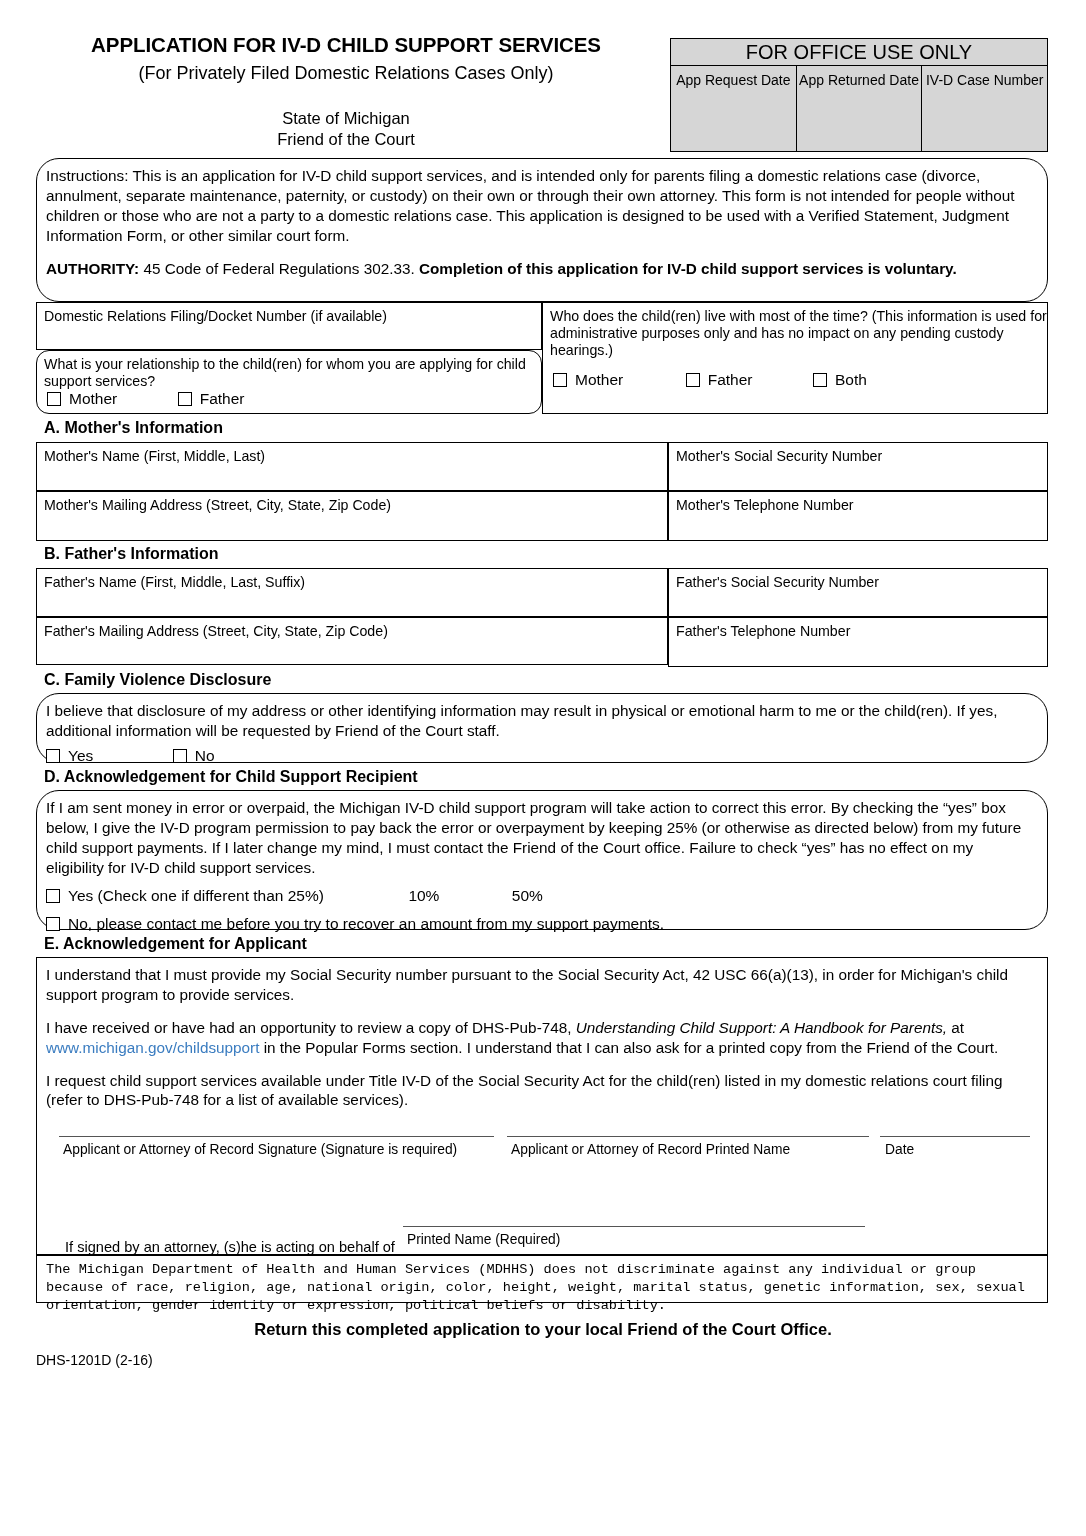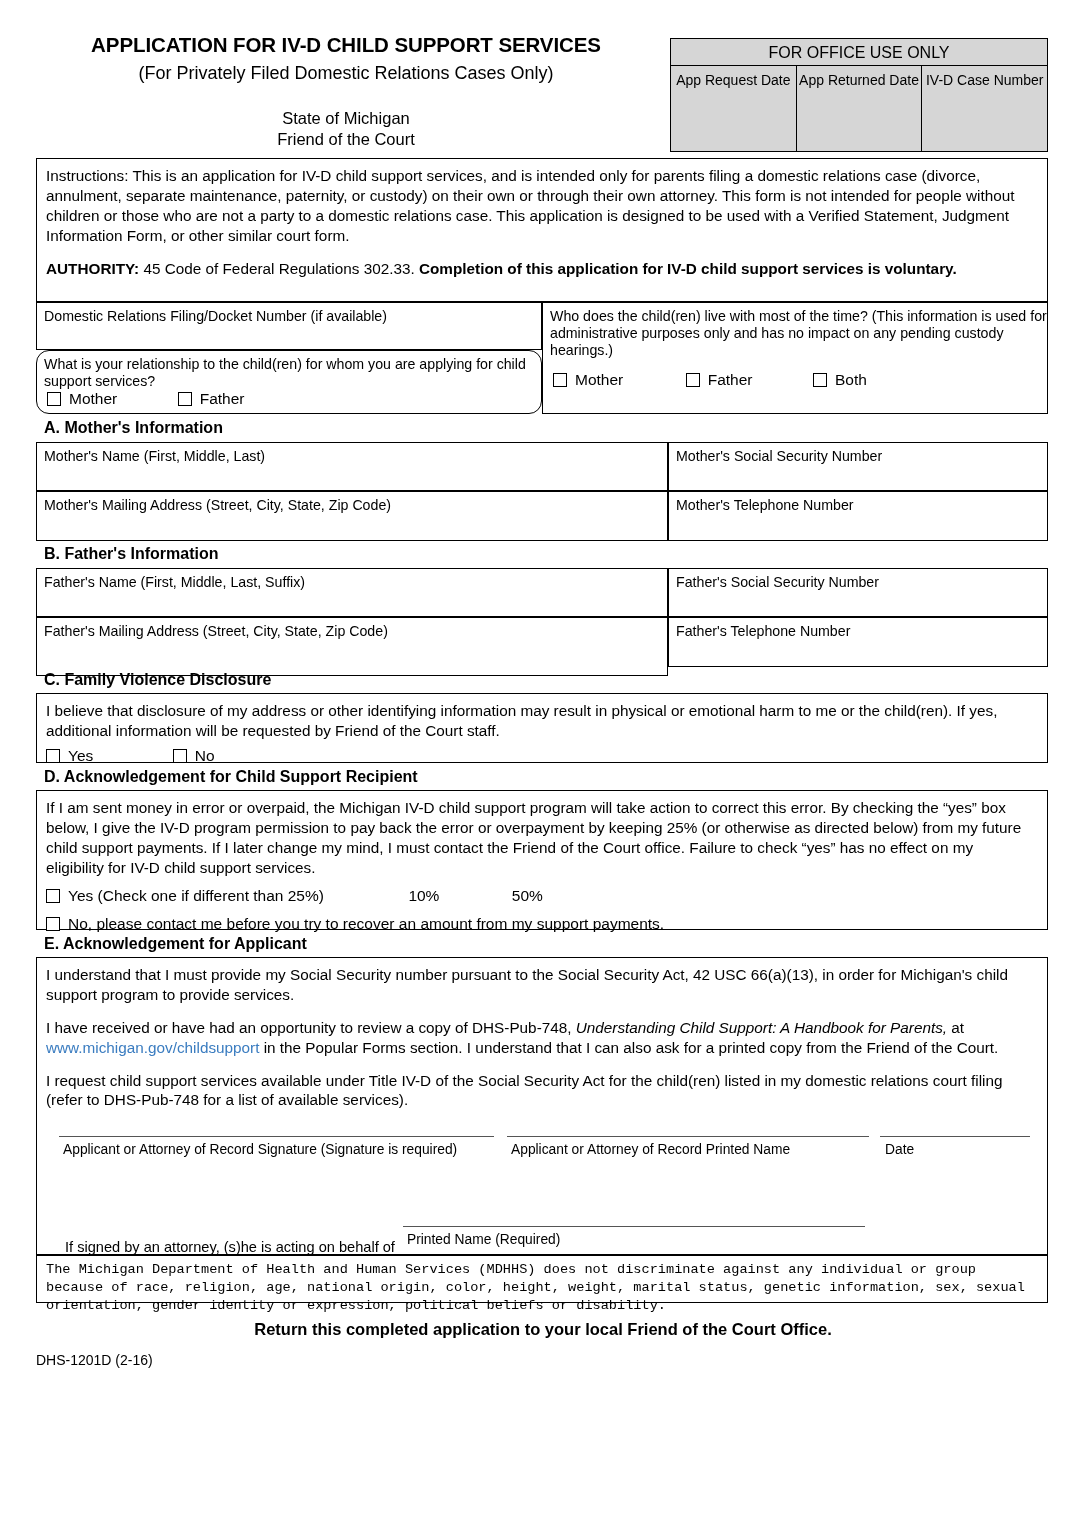--- a/index.html
+++ b/index.html
@@ -58,21 +58,21 @@
     width: 378px;
     height: 114px;
     border: 1.2px solid #000;
     background: #d6d6d6;
     box-sizing: border-box;
   }
   .office-title {
     height: 27px;
     line-height: 27px;
     text-align: center;
-    font-size: 16px;
+    font-size: 20px;
     border-bottom: 1.2px solid #000;
     box-sizing: border-box;
   }
   .office-cols {
     display: flex;
     height: 85px;
   }
   .office-col {
     flex: 1;
     border-right: 1.2px solid #000;
@@ -86,20 +86,21 @@
 
   
   .box {
     position: absolute;
     border: 1.2px solid #000;
     box-sizing: border-box;
     background: #fff;
   }
   .pad {
     padding: 7px 16px 7px 9px;
+    border-radius: 23px;
   }
   .ptext {
     font-size: 15.3px;
     line-height: 1.30;
   }
   .ptext p { margin: 0; }
   .ptext p + p { margin-top: 13px; }
   .b { font-weight: bold; }
   .i { font-style: italic; }
   .link { color: #3a7cc0; }
@@ -240,21 +241,21 @@
   </div>
 
   <div class="section-head" style="top:545px;">B. Father's Information</div>
 
   <div class="box" style="left:36px; top:568px; width:632px; height:49px;">
     <div class="fieldlabel">Father's Name (First, Middle, Last, Suffix)</div>
   </div>
   <div class="box" style="left:668px; top:568px; width:380px; height:49px;">
     <div class="fieldlabel">Father's Social Security Number</div>
   </div>
-  <div class="box" style="left:36px; top:617px; width:632px; height:59px;">
+  <div class="box" style="left:36px; top:617px; width:632px; height:48px;">
     <div class="fieldlabel">Father's Mailing Address (Street, City, State, Zip Code)</div>
   </div>
   <div class="box" style="left:668px; top:617px; width:380px; height:50px;">
     <div class="fieldlabel">Father's Telephone Number</div>
   </div>
 
   <div class="section-head" style="top:671px;">C. Family Violence Disclosure</div>
 
   <div class="box pad" style="left:36px; top:693px; width:1012px; height:70px;">
     <div class="ptext">I believe that disclosure of my address or other identifying information may result in physical or emotional harm to me or the child(ren). If yes, additional information will be requested by Friend of the Court staff.</div>

